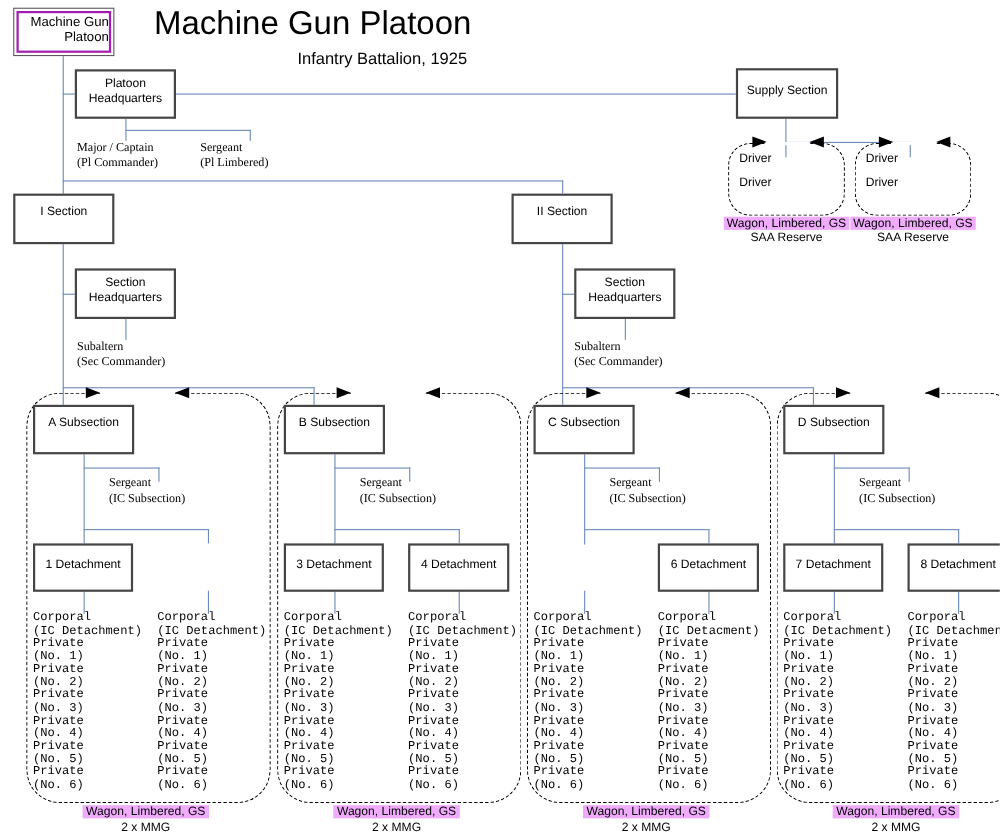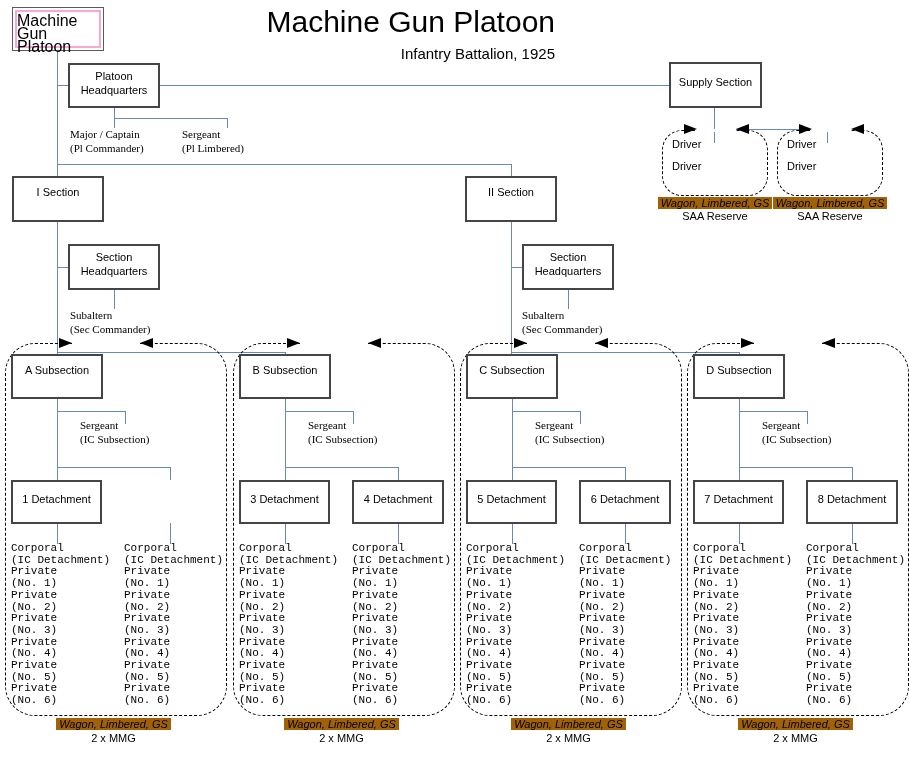--- a/index.html
+++ b/index.html
@@ -9,42 +9,42 @@
   .hline,.vline{position:absolute;background:#6b89b8;z-index:1;}
   .hline{height:1px;}
   .vline{width:1px;}
   
   .box{position:absolute;background:#fff;border:2px solid #454545;box-sizing:border-box;
        font-size:11px;line-height:14px;text-align:center;z-index:3;}
   .pt7{padding-top:7px;} .pt4{padding-top:4px;} .pt10{padding-top:10px;} .pt11{padding-top:11px;}
   
   .rootbox{position:absolute;left:12px;top:7px;width:92px;height:44px;border:1px solid #5a5a5a;
            background:#fff;z-index:3;box-sizing:border-box;}
-  .rootinner{position:absolute;left:2px;top:2px;right:2px;bottom:2px;border:2px solid #f9a8d4;
-             font-size:16px;line-height:13px;text-align:left;padding-top:2px;box-sizing:border-box;}
-  
-  .title{position:absolute;left:140px;top:5px;width:415px;text-align:right;font-size:30px;
+  .rootinner{position:absolute;left:2px;top:2px;right:2px;bottom:2px;border:2px solid #a21caf;
+             font-size:12px;line-height:13px;text-align:right;padding-top:2px;box-sizing:border-box;}
+  
+  .title{position:absolute;left:140px;top:5px;width:415px;text-align:left;font-size:30px;
          line-height:34px;z-index:2;}
-  .subtitle{position:absolute;left:140px;top:45px;width:415px;text-align:right;font-size:15px;z-index:2;}
+  .subtitle{position:absolute;left:140px;top:45px;width:415px;text-align:center;font-size:15px;z-index:2;}
   
   .lbl{position:absolute;font-size:11px;line-height:13.5px;white-space:nowrap;z-index:2;font-family:Liberation Serif, serif;}
   
   .dashed{position:absolute;border:1px dashed #000;box-sizing:border-box;background:transparent;z-index:0;}
   
   .arr-r{position:absolute;width:0;height:0;border-top:5px solid transparent;
          border-bottom:5px solid transparent;border-left:13px solid #000;z-index:5;}
   .arr-l{position:absolute;width:0;height:0;border-top:5px solid transparent;
          border-bottom:5px solid transparent;border-right:13px solid #000;z-index:5;}
   .gapmask{position:absolute;height:3px;background:#fff;z-index:4;}
   
-  .group{position:absolute;top:331px;width:227px;height:413px;z-index:2;}
+  .group{position:absolute;top:345px;width:227px;height:413px;z-index:2;margin-left:19px;}
   .plist{position:absolute;font-size:11px;line-height:11.7px;white-space:nowrap;z-index:2;font-family:Liberation Mono, monospace;}
   .gcap{position:absolute;left:0;top:387px;width:227px;text-align:center;font-size:11px;
         line-height:13.5px;z-index:4;}
-  .capbg{background:#a16207;padding:0 3px;font-style:italic;}
+  .capbg{background:#f0abfc;padding:0 3px;}
   
   .wgroup{position:absolute;top:130px;width:110px;height:100px;z-index:2;}
   .wdash{position:absolute;left:0;top:0;width:106px;height:66px;border:1px dashed #000;
          border-radius:20px;box-sizing:border-box;z-index:0;}
   .wdriver{position:absolute;left:10px;font-size:11px;z-index:2;white-space:nowrap;}
   .wcap{position:absolute;left:-12px;top:67px;width:130px;text-align:center;font-size:11px;
         line-height:13px;z-index:4;}
 </style>
 </head>
 <body>
@@ -273,21 +273,20 @@
     <div class="vline" style="left:170px;top:136px;height:13px"></div>
     <div class="vline" style="left:57px;top:192px;height:21px"></div>
     <div class="vline" style="left:170px;top:192px;height:21px"></div>
 
     <div class="box pt7 sub-label" style="left:11px;top:23px;width:92px;height:45px">C Subsection</div>
 
     <div class="lbl serg" style="left:80px;top:88px">
       <span class="s1">Sergeant</span><br><span class="s2">(IC Subsection)</span>
     </div>
 
-    <div class="box pt10 det1-label" style="left:11px;top:149px;width:91px;height:44px">5 Detachment</div>
     <div class="box pt10 det2-label" style="left:124px;top:149px;width:92px;height:44px">6 Detachment</div>
 
     <div class="plist p1" style="left:11px;top:212px">
           <div>Corporal</div>
           <div>(IC Detachment)</div>
           <div>Private</div>
           <div>(No. 1)</div>
           <div>Private</div>
           <div>(No. 2)</div>
           <div>Private</div>

